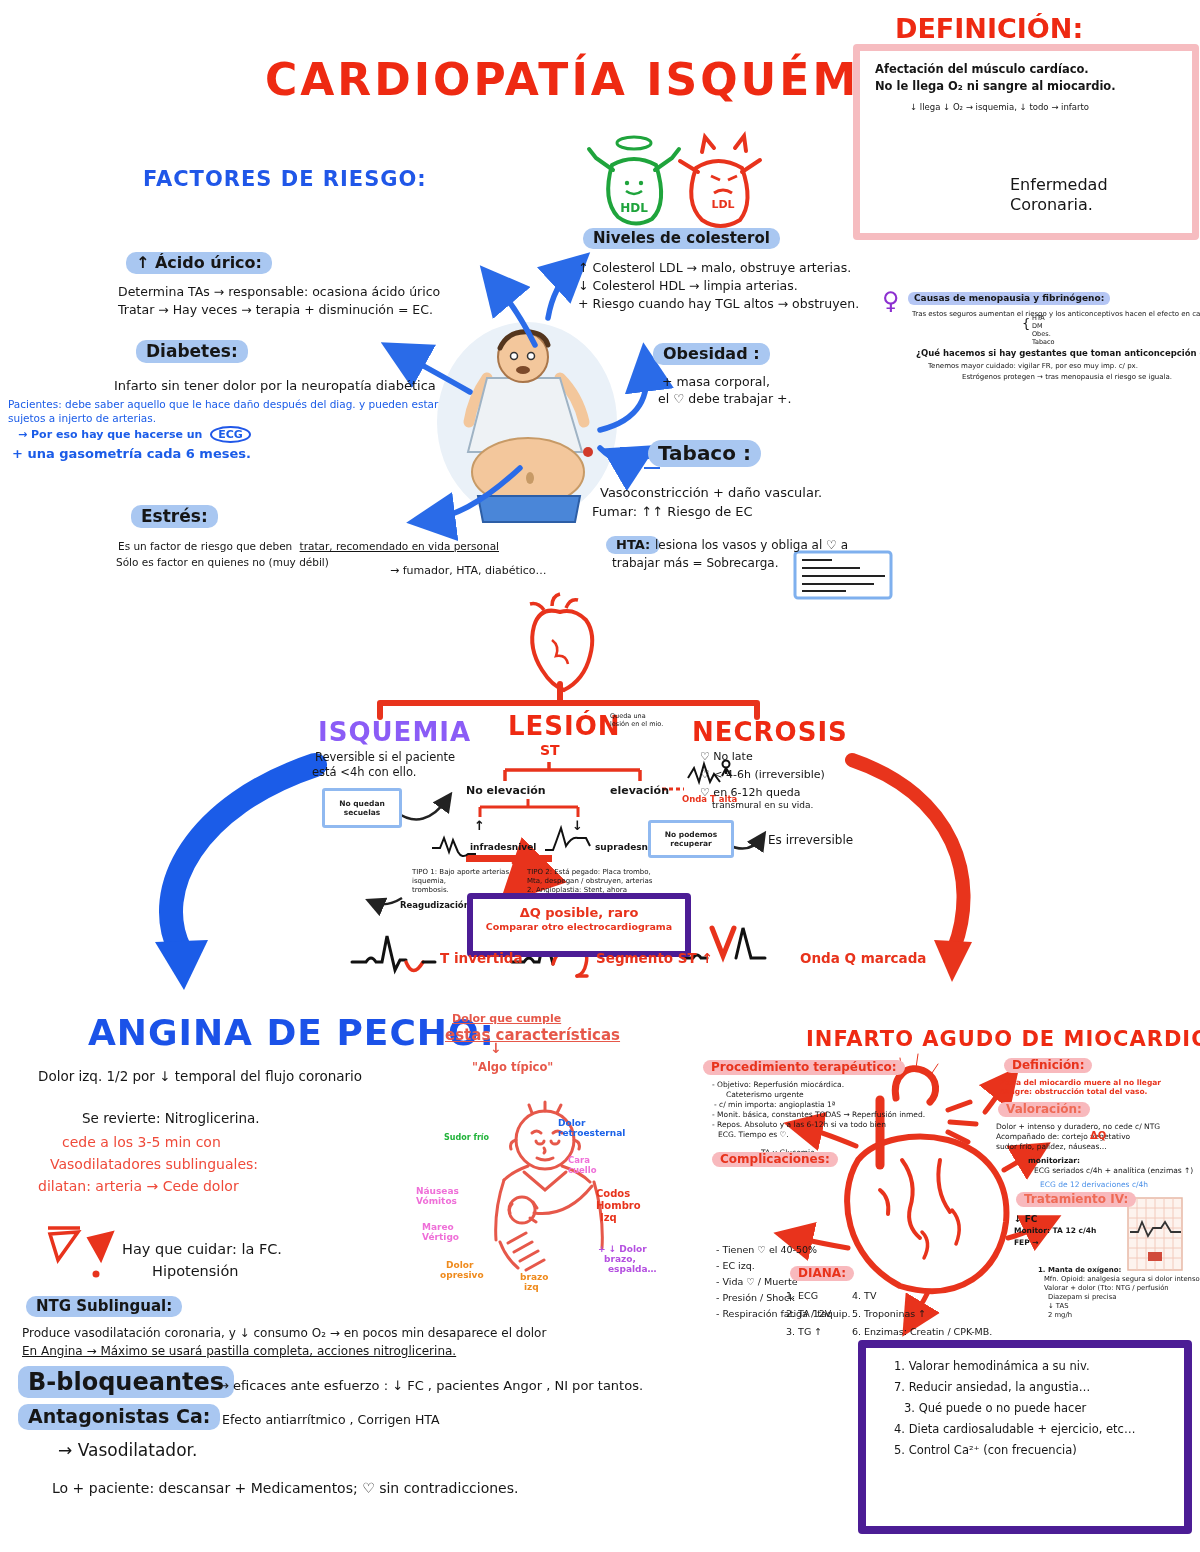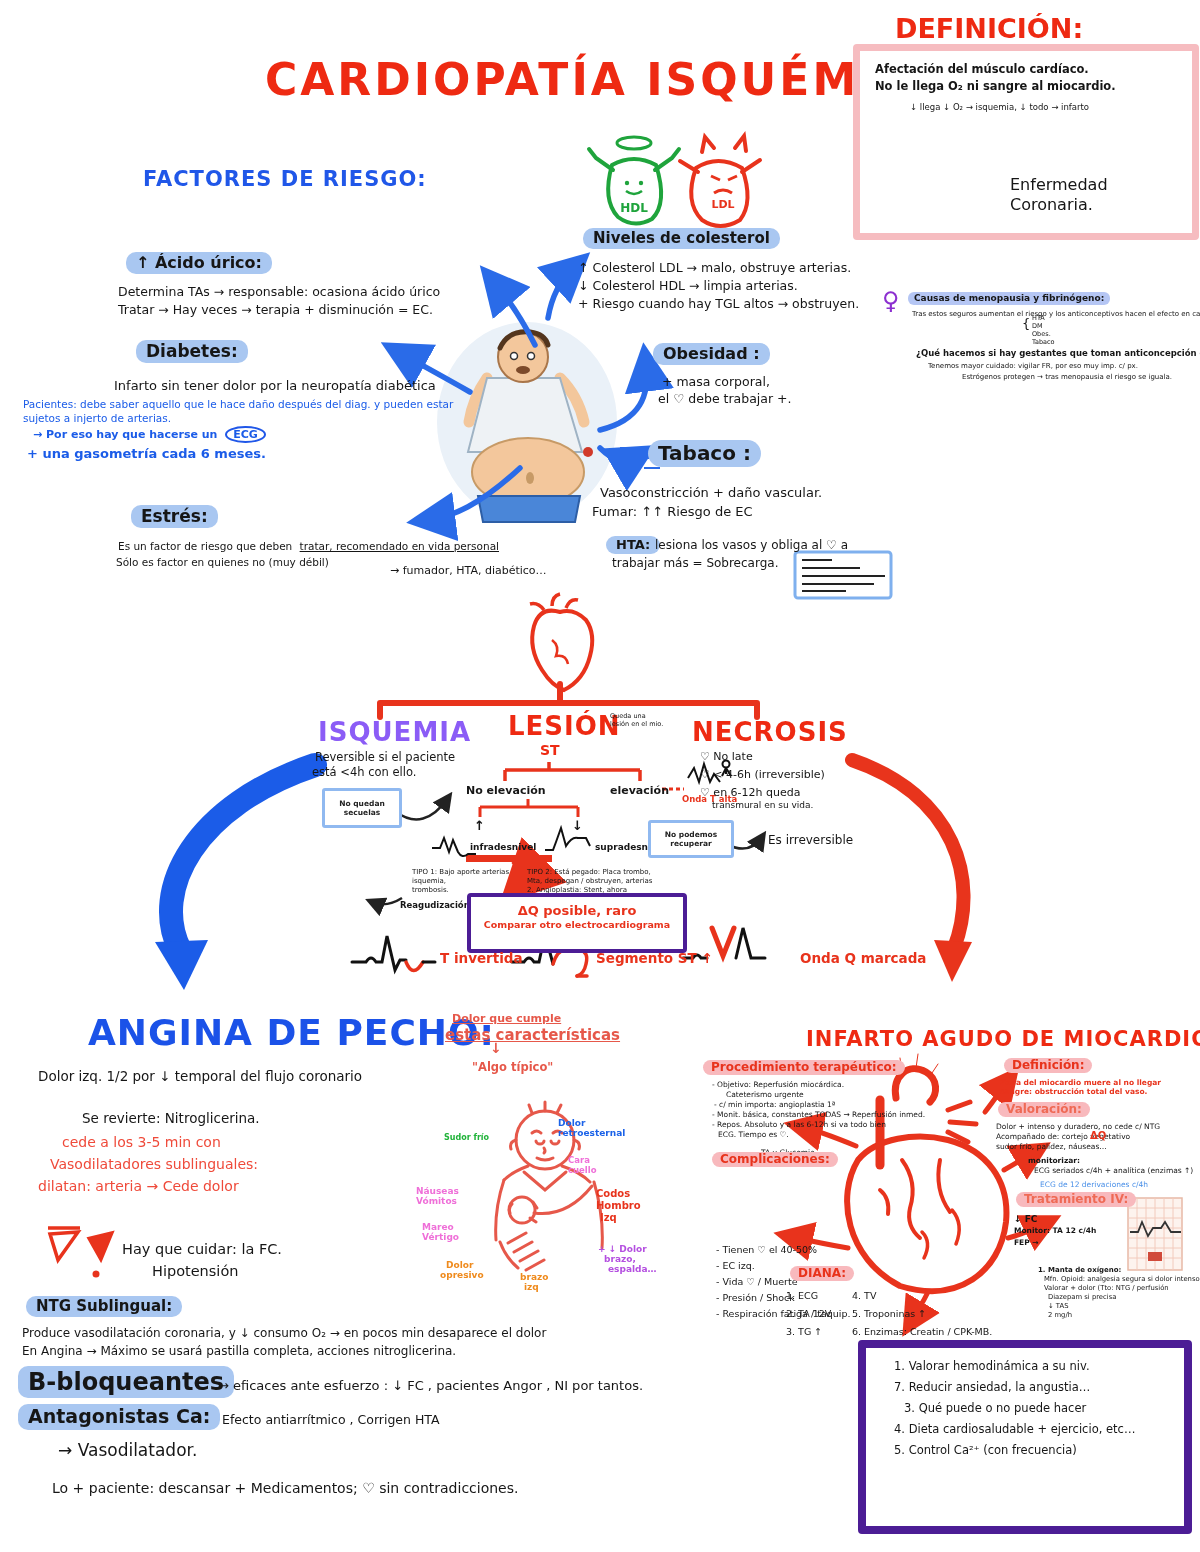--- a/index.html
+++ b/index.html
@@ -1,27 +1,27 @@
 <!DOCTYPE html>
 <html><head>
 <meta charset="utf-8">
 <style>
   html,body{margin:0;padding:0;background:#fff;}
   #page{position:relative;width:1200px;height:1552px;background:#ffffff;overflow:hidden;
         font-family:"DejaVu Sans",sans-serif;}
   .t{position:absolute;white-space:nowrap;color:#161616;line-height:1.25;}
   .b{font-weight:bold;}
-  .red{color:#e8331c;} .blue{color:#1b5ce8;margin-left:15px;} .green{color:#21b33a;}
+  .red{color:#e8331c;} .blue{color:#1b5ce8;} .green{color:#21b33a;}
   .pink{color:#ef6fd8;} .orange{color:#ef8a1c;} .violet{color:#b44fe0;}
   .hl{background:#a9c7f1;border-radius:10px;padding:1px 10px;}
   .hlp{background:#f8b9bd;border-radius:9px;padding:0 8px;}
   .boxblue{position:absolute;border:3px solid #90b9f0;border-radius:3px;background:#fff;
            text-align:center;font-size:7.5px;font-weight:bold;color:#222;
            display:flex;flex-direction:column;justify-content:center;}
-  .boxpink{position:absolute;border:4px solid #4c1d95;border-radius:4px;background:#fff;text-align:center;}
+  .boxpink{position:absolute;border:6px solid #4c1d95;border-radius:4px;background:#fff;text-align:center;}
   svg{position:absolute;left:0;top:0;}
   .lay{z-index:2;}
 </style>
 </head>
 <body>
 
 <div id="page">
 
 <svg width="1200" height="1552" viewBox="0 0 1200 1552">
   <defs>
@@ -407,21 +407,21 @@
     <div class="t" style="position:static;font-size:11.5px;line-height:21px;">1. Valorar hemodinámica a su niv.</div>
     <div class="t" style="position:static;font-size:11.5px;line-height:21px;">7. Reducir ansiedad, la angustia…</div>
     <div class="t" style="position:static;font-size:11.5px;line-height:21px;padding-left:10px;">3. Qué puede o no puede hacer</div>
     <div class="t" style="position:static;font-size:11.5px;line-height:21px;">4. Dieta cardiosaludable + ejercicio, etc…</div>
     <div class="t" style="position:static;font-size:11.5px;line-height:21px;">5. Control Ca²⁺ (con frecuencia)</div>
   </div>
 </div>
 
 <div class="t b hl lay" style="left:26px;top:1296px;font-size:15px;">NTG Sublingual:</div>
 <div class="t lay" style="left:22px;top:1326px;font-size:12px;">Produce vasodilatación coronaria, y ↓ consumo O₂ → en pocos min desaparece el dolor</div>
-<div class="t lay" style="left:22px;top:1344px;font-size:12px;">En Angina → Máximo se usará pastilla completa, acciones nitroglicerina.</div>
+<div class="t lay" style="left:22px;top:1344px;font-size:12px;text-decoration:underline;">En Angina → Máximo se usará pastilla completa, acciones nitroglicerina.</div>
 
 <div class="t b hl lay" style="left:18px;top:1366px;font-size:24px;font-weight:900;">B-bloqueantes</div>
 <div class="t lay" style="left:218px;top:1378px;font-size:13px;">→ eficaces ante esfuerzo : ↓ FC , pacientes Angor , NI por tantos.</div>
 
 <div class="t b hl lay" style="left:18px;top:1404px;font-size:19px;font-weight:900;">Antagonistas Ca:</div>
 <div class="t lay" style="left:222px;top:1412px;font-size:12.5px;">Efecto antiarrítmico , Corrigen HTA</div>
 <div class="t lay" style="left:58px;top:1440px;font-size:17px;">→ Vasodilatador.</div>
 <div class="t lay" style="left:52px;top:1480px;font-size:14px;">Lo + paciente: descansar +  Medicamentos; ♡ sin contradicciones.</div>
 
 </div>

